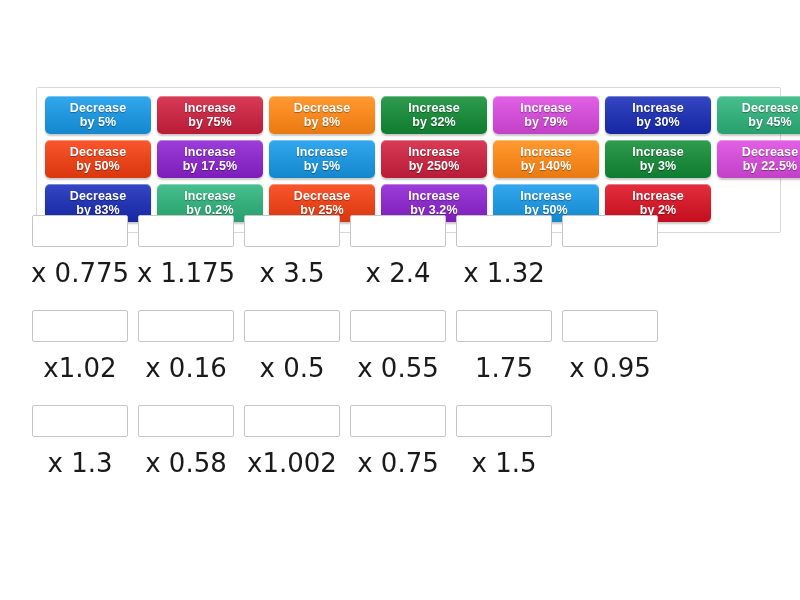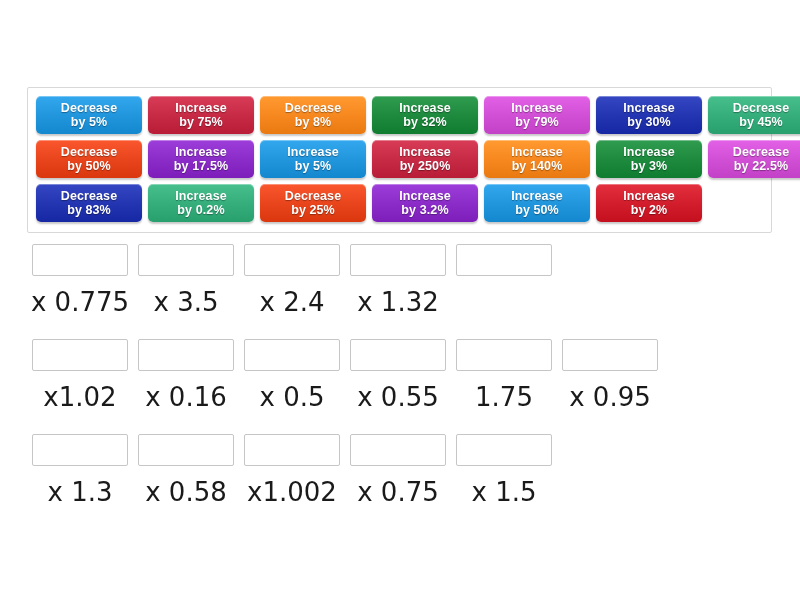--- a/index.html
+++ b/index.html
@@ -18,21 +18,21 @@
 
   #stage {
     position: relative;
     width: 800px;
     height: 600px;
   }
 
   
   .tile-bank {
     position: absolute;
-    left: 27px;
+    left: 36px;
     top: 87px;
     width: 745px;
     box-sizing: border-box;
     border: 1px solid #d8d8d8;
     background: #ffffff;
     border-radius: 2px;
     padding: 6px 5px 6px 5px;
   }
   .tile-row {
     display: flex;
@@ -69,21 +69,21 @@
     text-align: center;
     letter-spacing: 0.1px;
   }
   .tile .l1, .tile .l2 { display: block; white-space: nowrap; }
   .tile-slot.empty .tile { visibility: hidden; }
 
   
   .answers {
     position: absolute;
     left: 27px;
-    top: 244px;
+    top: 215px;
     width: 752px;
   }
   .answer-row {
     display: flex;
     flex-direction: row;
     margin-bottom: 21px;
   }
   .answer-cell {
     width: 106px;
     display: flex;
@@ -253,20 +253,24 @@
 
   <div class="answers">
 
   <div class="answer-row">
         <div class="answer-cell">
           <div class="dropzone"></div>
           <div class="answer-label">x 0.775</div>
         </div>
         <div class="answer-cell">
           <div class="dropzone"></div>
+          <div class="answer-label">x 1.175</div>
+        </div>
+        <div class="answer-cell">
+          <div class="dropzone"></div>
           <div class="answer-label">x 3.5</div>
         </div>
         <div class="answer-cell">
           <div class="dropzone"></div>
           <div class="answer-label">x 2.4</div>
         </div>
         <div class="answer-cell">
           <div class="dropzone"></div>
           <div class="answer-label">x 1.32</div>
         </div>

